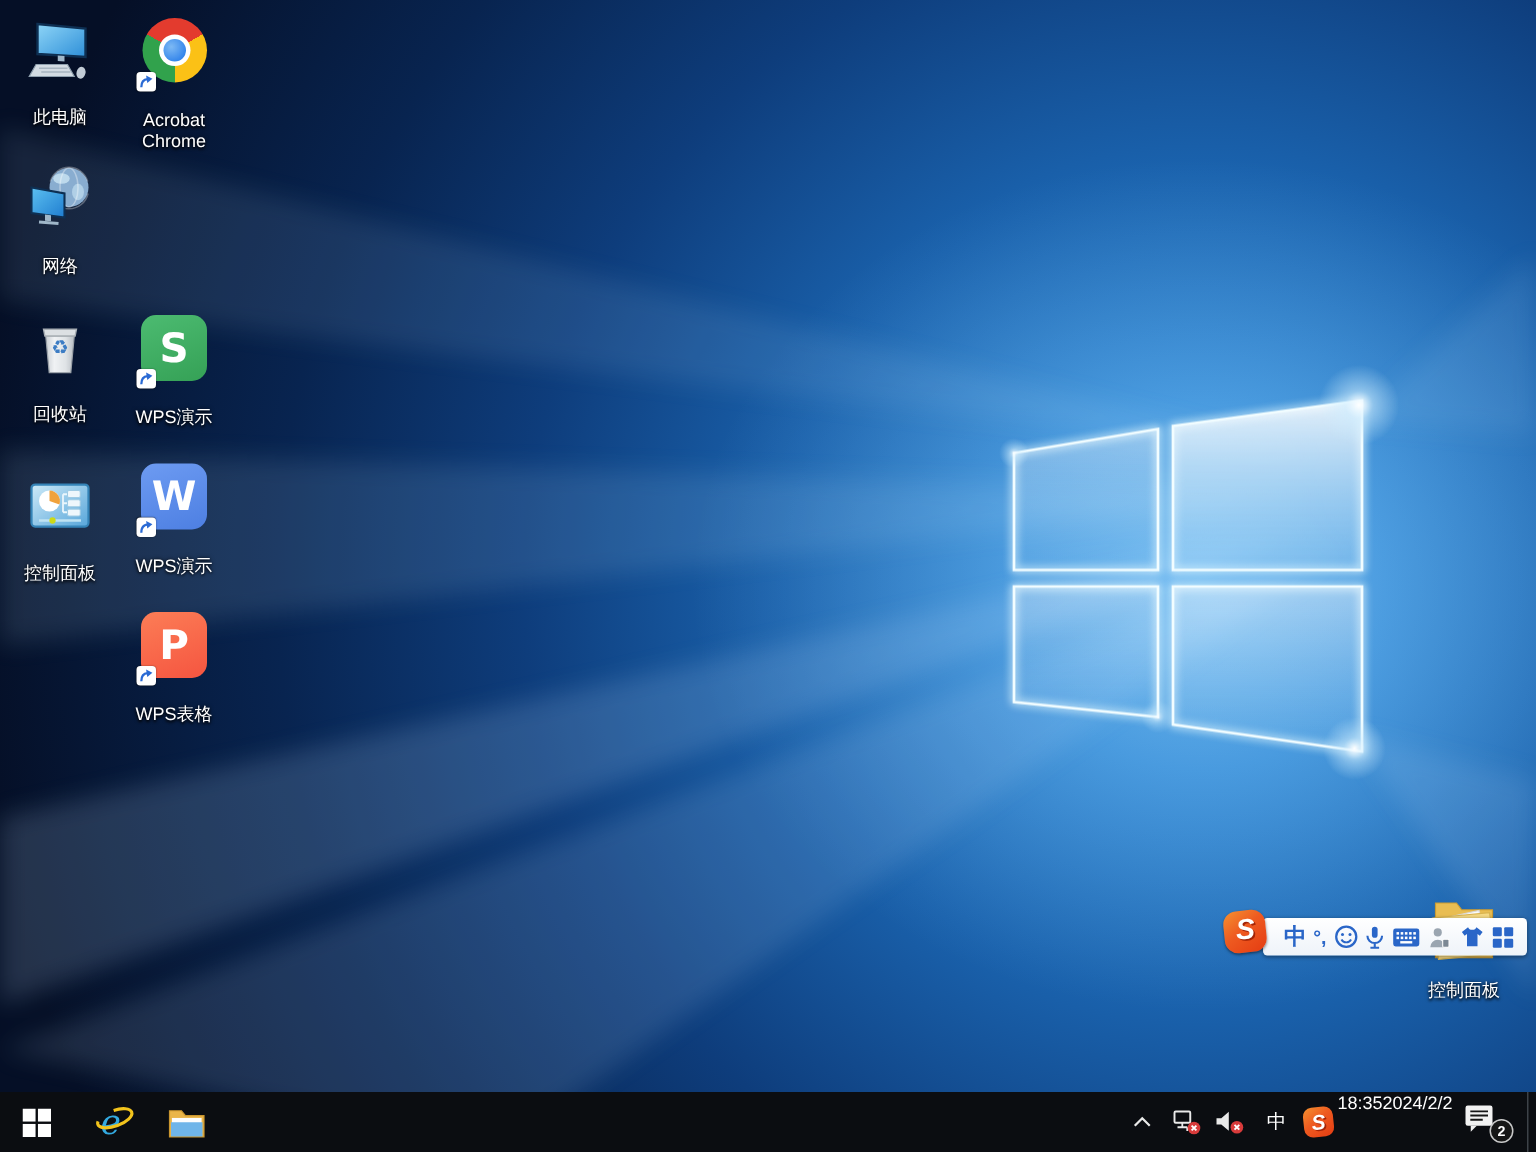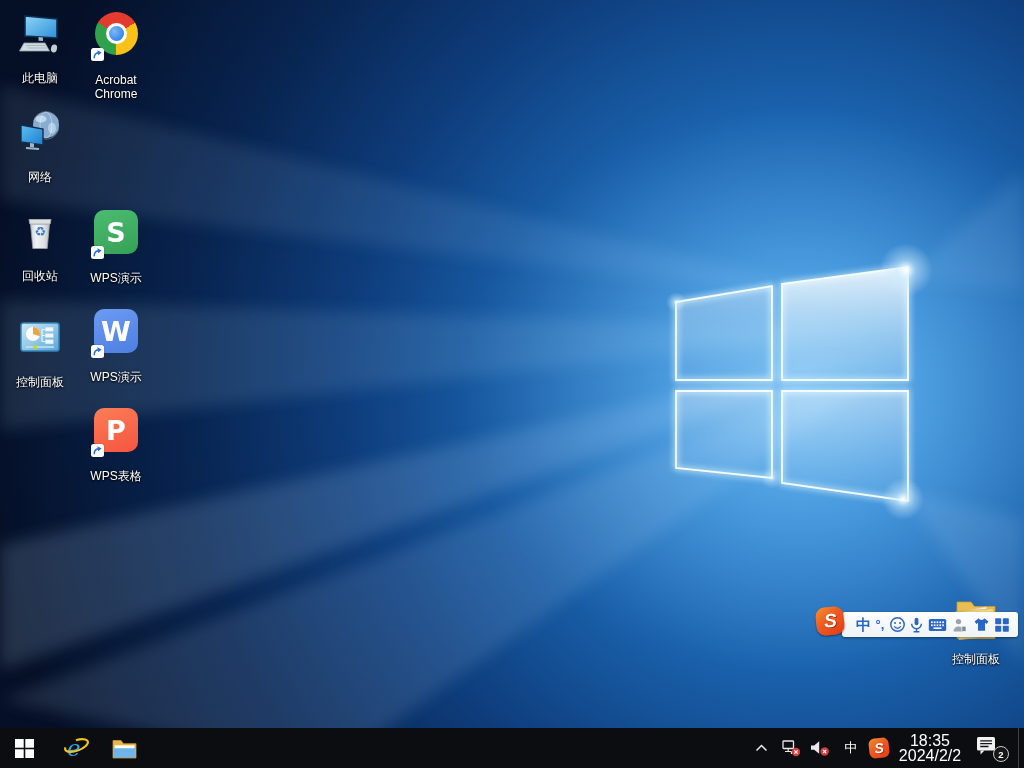--- a/index.html
+++ b/index.html
@@ -54,22 +54,22 @@
 
   
   .taskbar { position:absolute; left:0; bottom:0; width:1024px; height:40px;
     background:#0b0d11; z-index:10; }
   .tb-btn { position:absolute; top:0; width:48px; height:40px;
     display:flex; align-items:center; justify-content:center; }
   .tray-item { position:absolute; top:0; height:40px;
     display:flex; align-items:center; justify-content:center; }
   .tray-ime { color:#fff; font-size:13px; }
   .tray-clock { position:absolute; left:898px; top:0; width:64px; height:40px;
-    color:#fff; font-size:16px; line-height:15px; text-align:center;
-    display:flex; flex-direction:column; justify-content:center; }
+    color:#fff; font-size:12px; line-height:15px; text-align:center;
+    display:flex; flex-direction:row; justify-content:center; }
   .sogou-tray { width:20px; height:20px; border-radius:6px; transform:rotate(-6deg);
     background:linear-gradient(145deg,#f59130 0%,#ee5a20 45%,#e43c12 100%);
     display:flex; align-items:center; justify-content:center; }
   .sogou-tray span { color:#fff; font-size:14px; font-weight:bold; font-style:italic;
     text-shadow:1px 1px 0 #a32407; }
   .action-center { position:absolute; left:972px; top:0; width:40px; height:40px; }
   .ac-badge { position:absolute; right:3px; bottom:6px; width:16px; height:16px;
     background:#161616; border:1.5px solid #c9c9c9; border-radius:50%;
     color:#fff; font-size:9.5px; font-weight:bold;
     display:flex; align-items:center; justify-content:center; }

